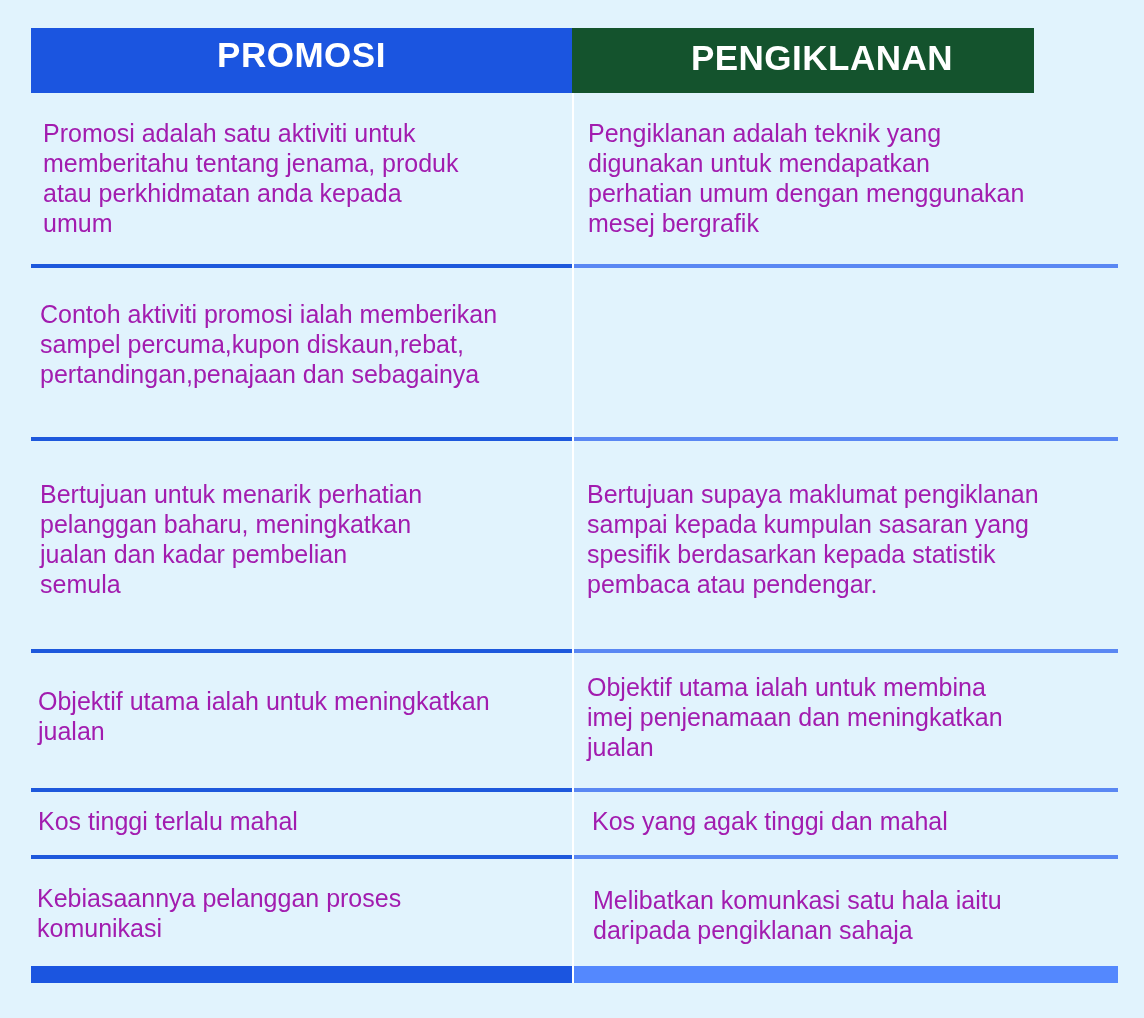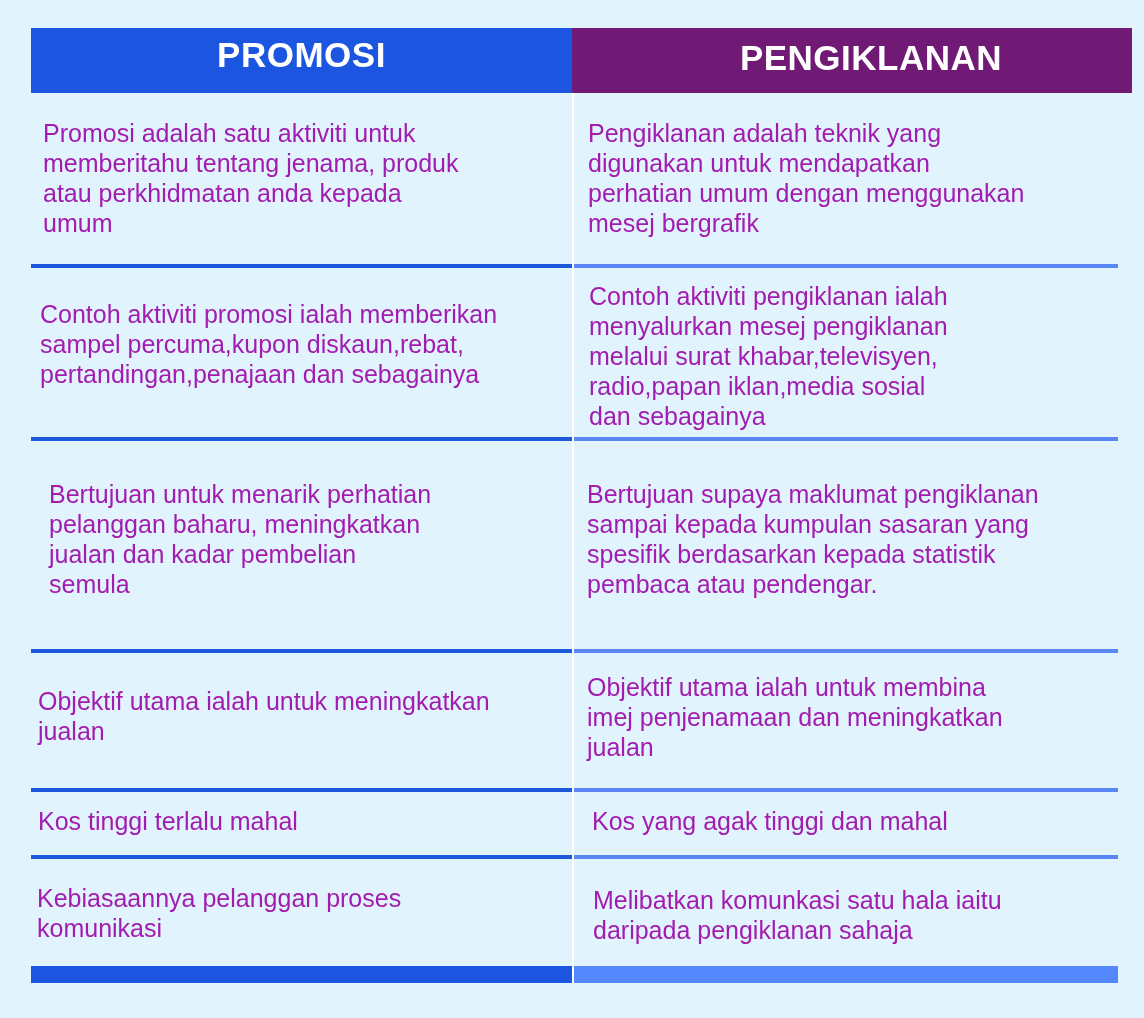--- a/index.html
+++ b/index.html
@@ -14,21 +14,21 @@
     .vdiv {
       position: absolute; left: 541px; top: 65px; width: 2px; height: 890px;
       background: #ffffff;
     }
     .header-cell {
       position: absolute; top: 0; height: 65px;
       display: flex; align-items: center; justify-content: center;
       color: #ffffff; font-weight: bold; font-size: 35px; letter-spacing: 0.5px;
     }
     .header-left { left: 0; width: 541px; background: #1b55e0; }
-    .header-right { left: 541px; width: 560px; background: #701a75; }
+    .header-right { left: 541px; width: 462px; background: #14532d; }
     .header-left span { margin-left: 0; position: relative; top: -6px; }
     .header-right span { position: relative; left: 19px; top: -3px; }
 
     .cell {
       position: absolute;
       font-size: 25px; line-height: 30px; color: #a21caf;
       white-space: pre-line;
     }
     .hline { position: absolute; height: 4px; }
     .hline.l { left: 0; width: 541px; background: #1d58dc; }
@@ -56,29 +56,24 @@
   <div class="cell" style="left:557px; top:90px;">Pengiklanan adalah teknik yang
 digunakan untuk mendapatkan
 perhatian umum dengan menggunakan
 mesej bergrafik</div>
   <div class="hline l" style="top:236px;"></div>
   <div class="hline r" style="top:236px;"></div>
 
   <div class="cell" style="left:9px; top:271px;">Contoh aktiviti promosi ialah memberikan
 sampel percuma,kupon diskaun,rebat,
 pertandingan,penajaan dan sebagainya</div>
-  <div class="cell" style="left:558px; top:253px;">Contoh aktiviti pengiklanan ialah
-menyalurkan mesej pengiklanan
-melalui surat khabar,televisyen,
-radio,papan iklan,media sosial
-dan sebagainya</div>
   <div class="hline l" style="top:409px;"></div>
   <div class="hline r" style="top:409px;"></div>
 
-  <div class="cell" style="left:9px; top:451px;margin-left:9px;">Bertujuan untuk menarik perhatian
+  <div class="cell" style="left:9px; top:451px;">Bertujuan untuk menarik perhatian
 pelanggan baharu, meningkatkan
 jualan dan kadar pembelian
 semula</div>
   <div class="cell" style="left:556px; top:451px;">Bertujuan supaya maklumat pengiklanan
 sampai kepada kumpulan sasaran yang
 spesifik berdasarkan kepada statistik
 pembaca atau pendengar.</div>
   <div class="hline l" style="top:621px;"></div>
   <div class="hline r" style="top:621px;"></div>
 

